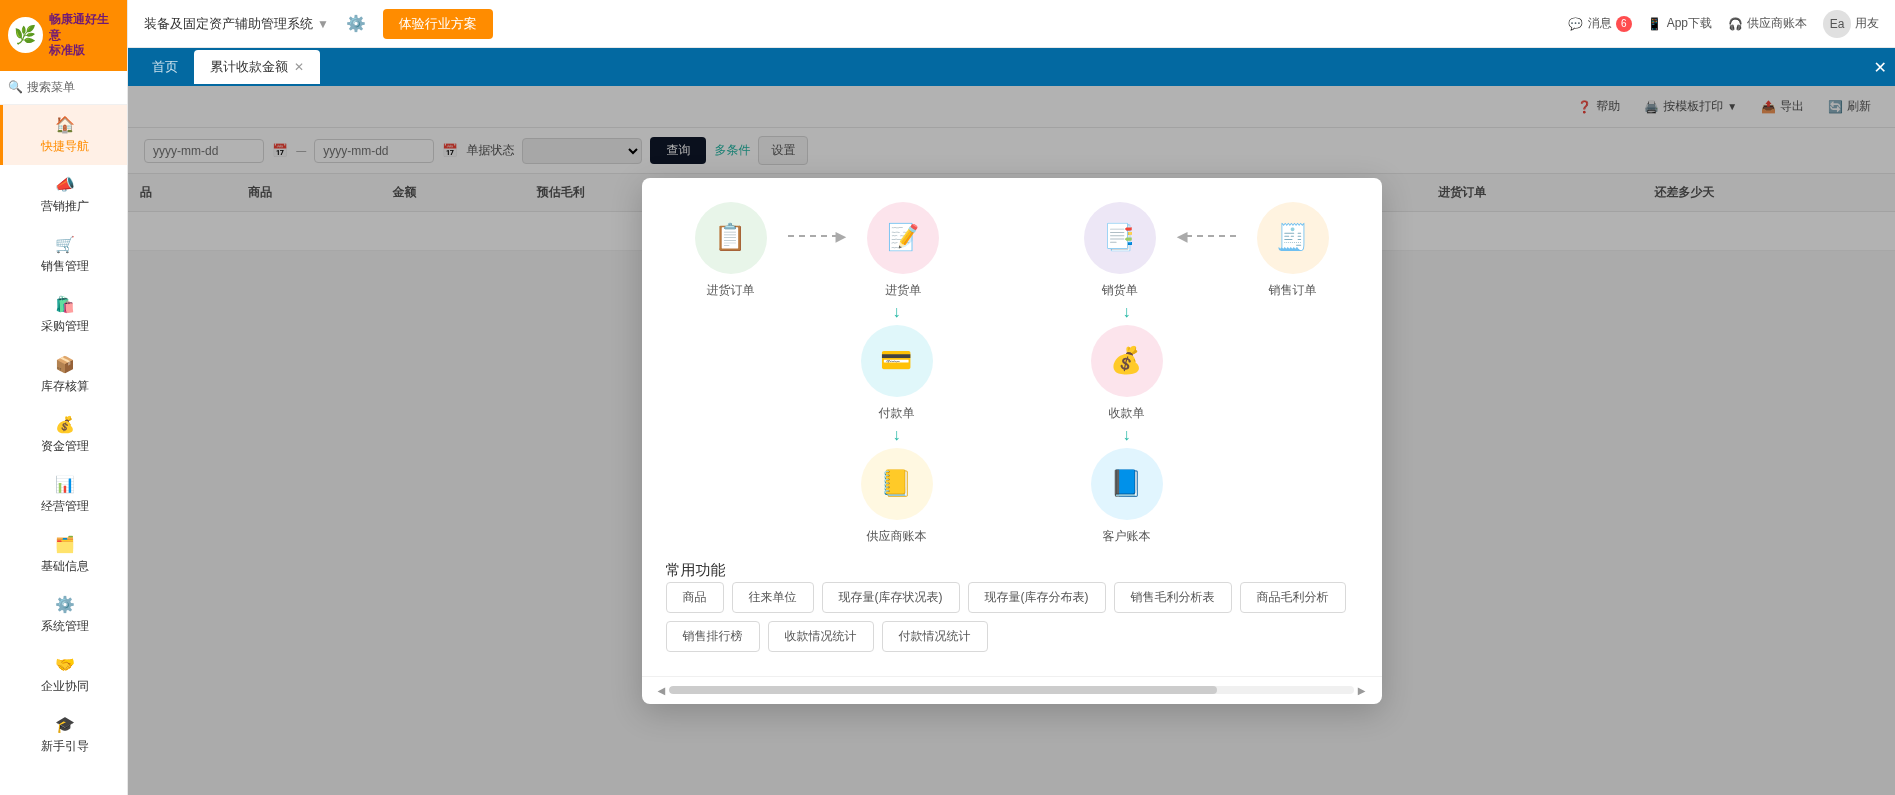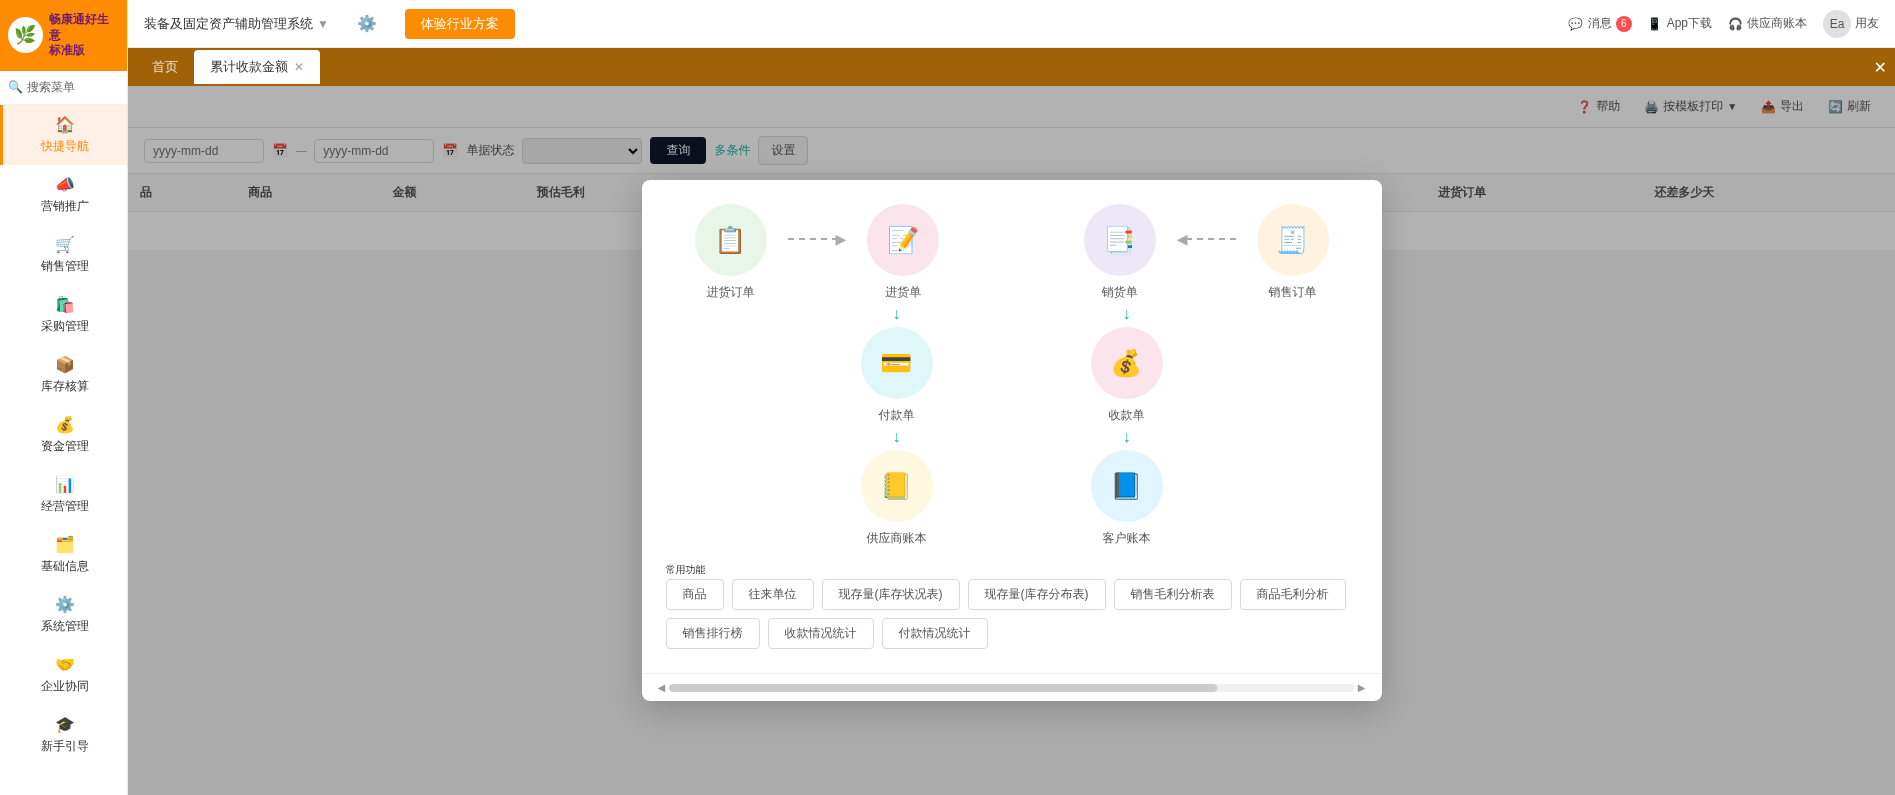--- a/index.html
+++ b/index.html
@@ -16,31 +16,31 @@
     .sidebar-search { padding: 8px; border-bottom: 1px solid #f0f0f0; display: flex; align-items: center; gap: 4px; cursor: pointer; color: #666; font-size: 12px; }
     .sidebar-nav { flex: 1; overflow-y: auto; }
     .sidebar-nav-item { display: flex; flex-direction: column; align-items: center; padding: 10px 4px; cursor: pointer; color: #333; font-size: 12px; gap: 4px; border-left: 3px solid transparent; }
     .sidebar-nav-item.active { background: #fff0e6; color: #ff8c00; border-left-color: #ff8c00; }
     .sidebar-nav-item .nav-icon { font-size: 16px; }
 
     
     .main-area { flex: 1; display: flex; flex-direction: column; overflow: hidden; }
 
     
-    .topbar { height: 48px; background: white; display: flex; align-items: center; padding: 0 16px; border-bottom: 1px solid #e8e8e8; gap: 28px; }
+    .topbar { height: 48px; background: white; display: flex; align-items: center; padding: 0 16px; border-bottom: 1px solid #e8e8e8; gap: 17px; }
     .topbar-dropdown { display: flex; align-items: center; gap: 4px; cursor: pointer; color: #333; }
     .topbar-gear { cursor: pointer; color: #666; font-size: 16px; }
     .topbar-btn { background: #ff8c00; color: white; border: none; padding: 6px 16px; border-radius: 4px; cursor: pointer; font-size: 13px; }
     .topbar-right { display: flex; align-items: center; gap: 16px; margin-left: auto; }
     .topbar-right-item { display: flex; align-items: center; gap: 4px; cursor: pointer; color: #555; font-size: 12px; }
     .badge { background: #ff4d4f; color: white; border-radius: 50%; width: 16px; height: 16px; font-size: 10px; display: flex; align-items: center; justify-content: center; }
     .user-avatar { width: 28px; height: 28px; background: #e0e0e0; border-radius: 50%; display: flex; align-items: center; justify-content: center; font-size: 12px; }
 
     
-    .tabbar { display: flex; align-items: center; background: #a16207; padding: 16px 8px; height: 38px; }
+    .tabbar { display: flex; align-items: center; background: #0369a1; padding: 16px 8px; height: 38px; }
     .tab-item { padding: 8px 16px; cursor: pointer; color: rgba(255,255,255,0.8); font-size: 13px; display: flex; align-items: center; gap: 6px; }
     .tab-item.active { background: white; color: #333; border-radius: 4px 4px 0 0; }
     .tab-close { font-size: 12px; color: #999; cursor: pointer; }
     .tabbar-close-btn { margin-left: auto; color: white; cursor: pointer; font-size: 16px; }
 
     
     .content-area { flex: 1; position: relative; background: #f5f5f5; overflow: hidden; }
 
     
     .toolbar-row { background: white; padding: 8px 16px; display: flex; align-items: center; gap: 8px; border-bottom: 1px solid #e8e8e8; }
@@ -68,21 +68,21 @@
     .modal-content { padding: 24px; }
 
     
     .flow-section { display: flex; flex-direction: column; align-items: center; }
     .flow-item { display: flex; flex-direction: column; align-items: center; gap: 8px; width: 130px; }
     .flow-circle { width: 72px; height: 72px; border-radius: 50%; display: flex; align-items: center; justify-content: center; font-size: 28px; cursor: pointer; }
     .flow-label { font-size: 12px; color: #555; text-align: center; }
 
     
     .common-section { margin-top: 16px; }
-    .common-title { font-size: 10px; color: #333; margin-bottom: 2px; font-weight: 500; font-family: Liberation Serif, serif; }
+    .common-title { font-size: 15px; color: #333; margin-bottom: 2px; font-weight: 500; font-family: Liberation Serif, serif; }
     .common-btns { display: flex; flex-wrap: wrap; gap: 8px; }
     .common-btn { border: 1px solid #d9d9d9; background: white; padding: 6px 16px; border-radius: 4px; font-size: 12px; cursor: pointer; color: #555; }
 
     
     .modal-scrollbar { padding: 8px 16px; border-top: 1px solid #f0f0f0; display: flex; align-items: center; gap: 4px; }
     .scrollbar-track { flex: 1; height: 8px; background: #f0f0f0; border-radius: 4px; overflow: hidden; }
     .scrollbar-thumb { width: 80%; height: 100%; background: #ccc; border-radius: 4px; }
     .scrollbar-arrow { cursor: pointer; color: #999; font-size: 10px; }
 
     

